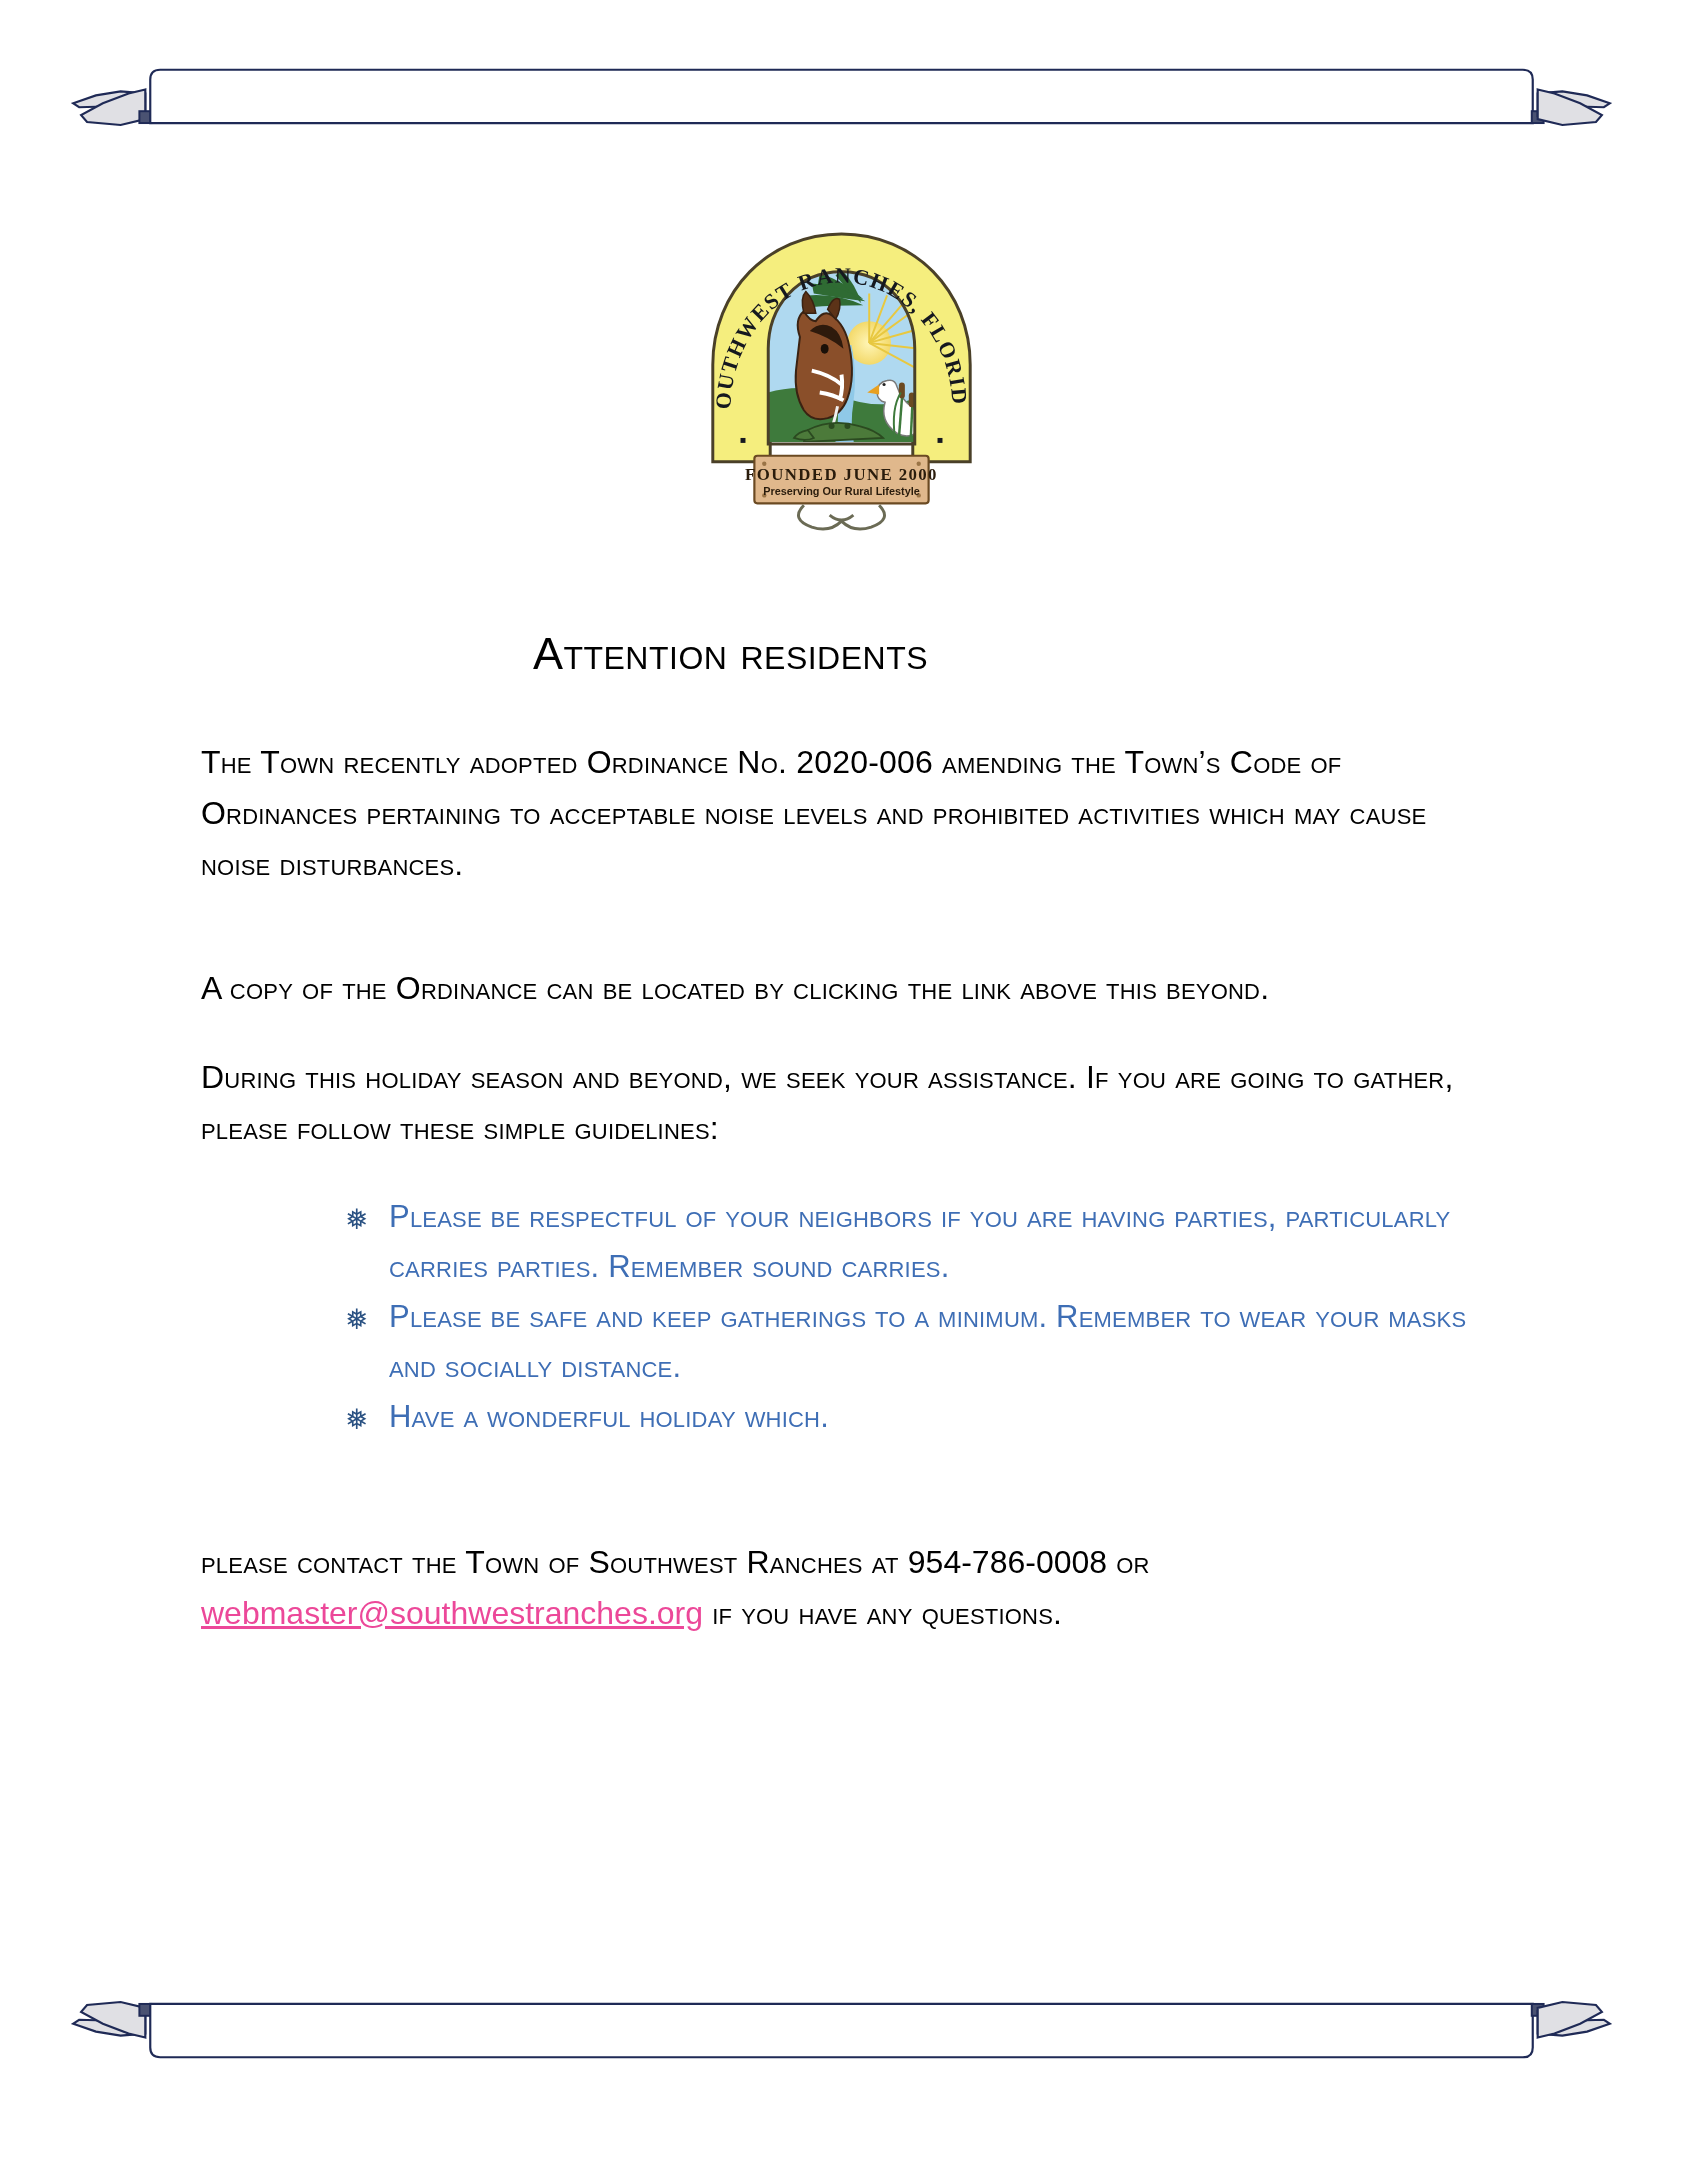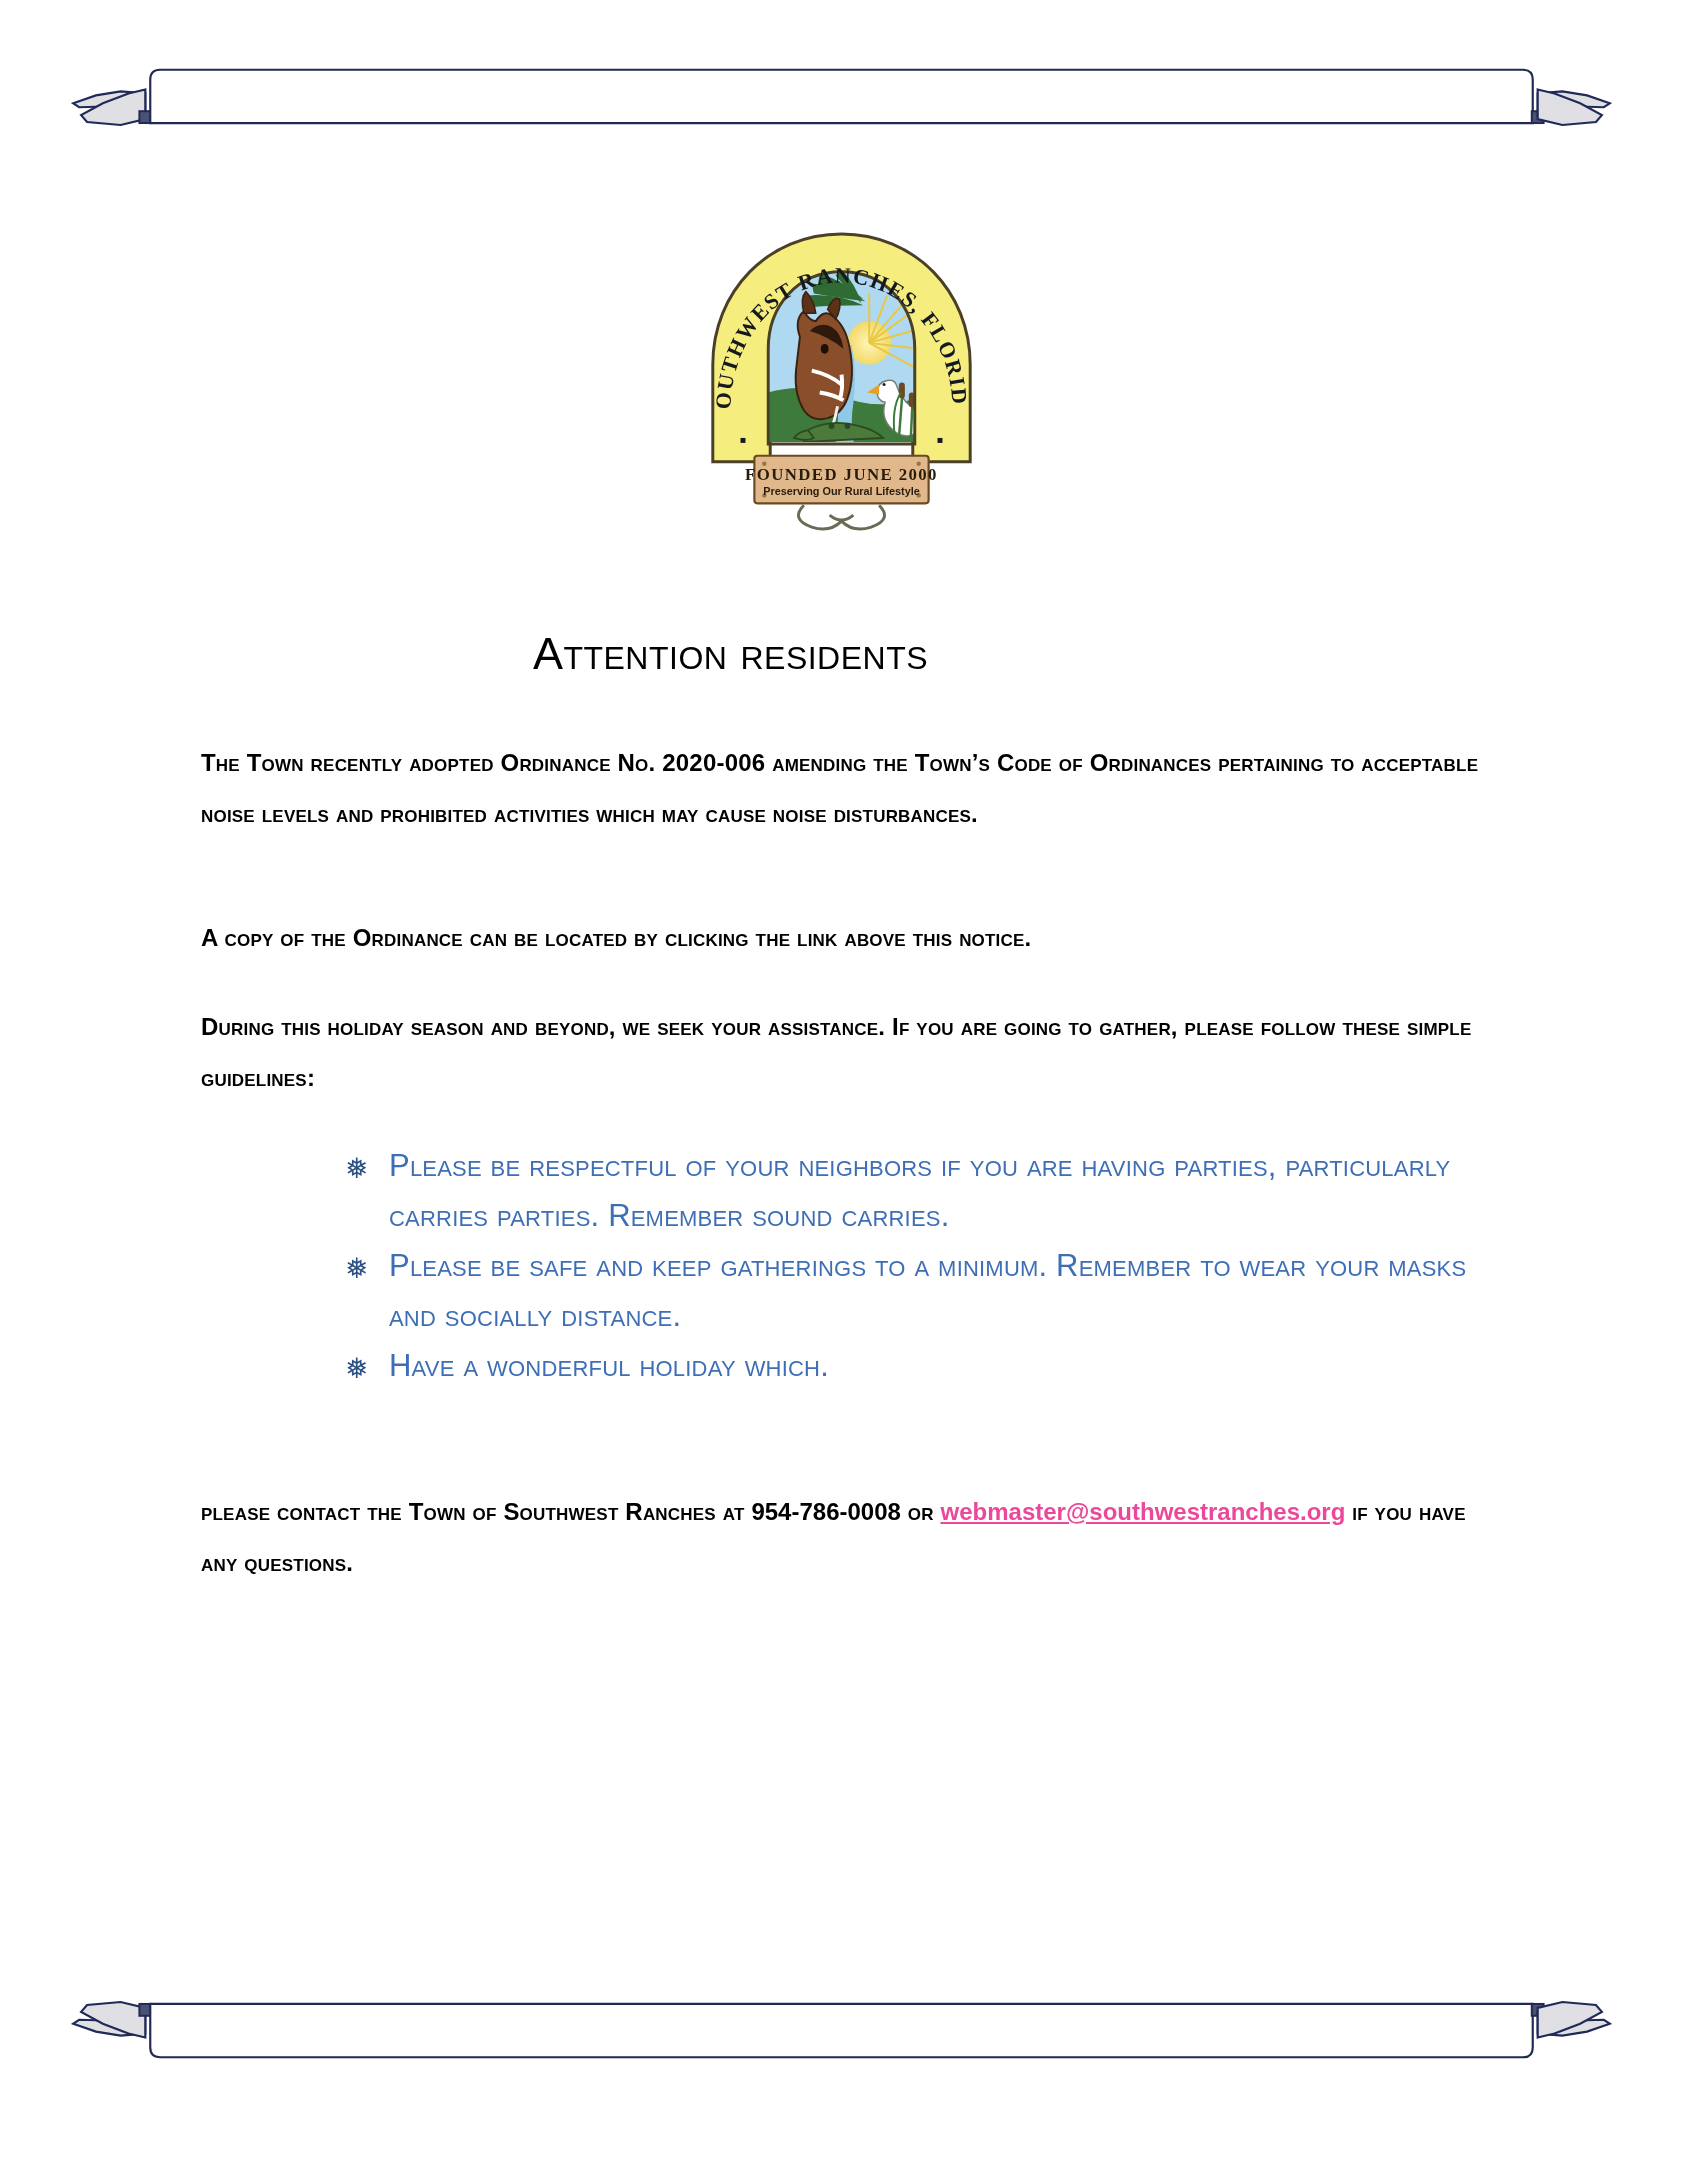--- a/index.html
+++ b/index.html
@@ -51,26 +51,26 @@
     color: #000000;
     font-variant: small-caps;
     letter-spacing: 0.5px;
     margin: 14px 0 57px 0;
     font-weight: 400;
     padding-right: 228px;
   }
 
   p.body-par {
     margin: 0;
-    font-size: 24px;
+    font-size: 32px;
     line-height: 51px;
     color: #000000;
     font-variant: small-caps;
     letter-spacing: 0.2px;
-    font-weight: 700;
+    font-weight: 400;
   }
 
   .gap-lg { height: 73px; }
   .gap-md { height: 38px; }
   .gap-xl { height: 95px; }
 
   
   ul.guidelines {
     list-style: none;
     margin: 0;
@@ -234,21 +234,21 @@
 </div>
 
 <div class="doc">
 
   <h1 class="title">Attention residents</h1>
 
   <p class="body-par">The Town recently adopted Ordinance No. 2020-006 amending the Town’s Code of Ordinances pertaining to acceptable noise levels and prohibited activities which may cause noise disturbances.</p>
 
   <div class="gap-lg"></div>
 
-  <p class="body-par">A copy of the Ordinance can be located by clicking the link above this notice.</p>
+  <p class="body-par">A copy of the Ordinance can be located by clicking the link above this beyond.</p>
 
   <div class="gap-md"></div>
 
   <p class="body-par">During this holiday season and beyond, we seek your assistance.  If you are going to gather, please follow these simple guidelines:</p>
 
   <div class="gap-md"></div>
 
   <ul class="guidelines">
     <li>
       <span class="flake">❅</span>

